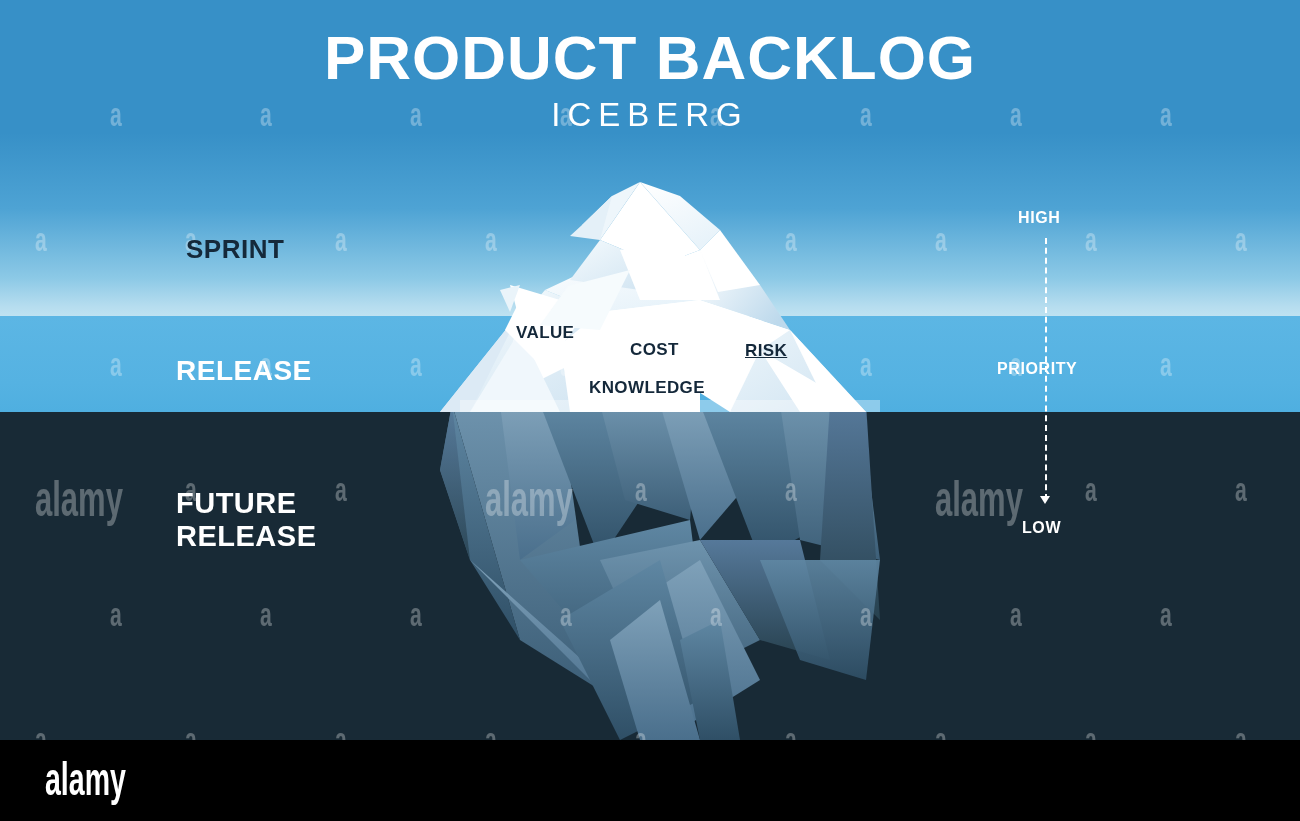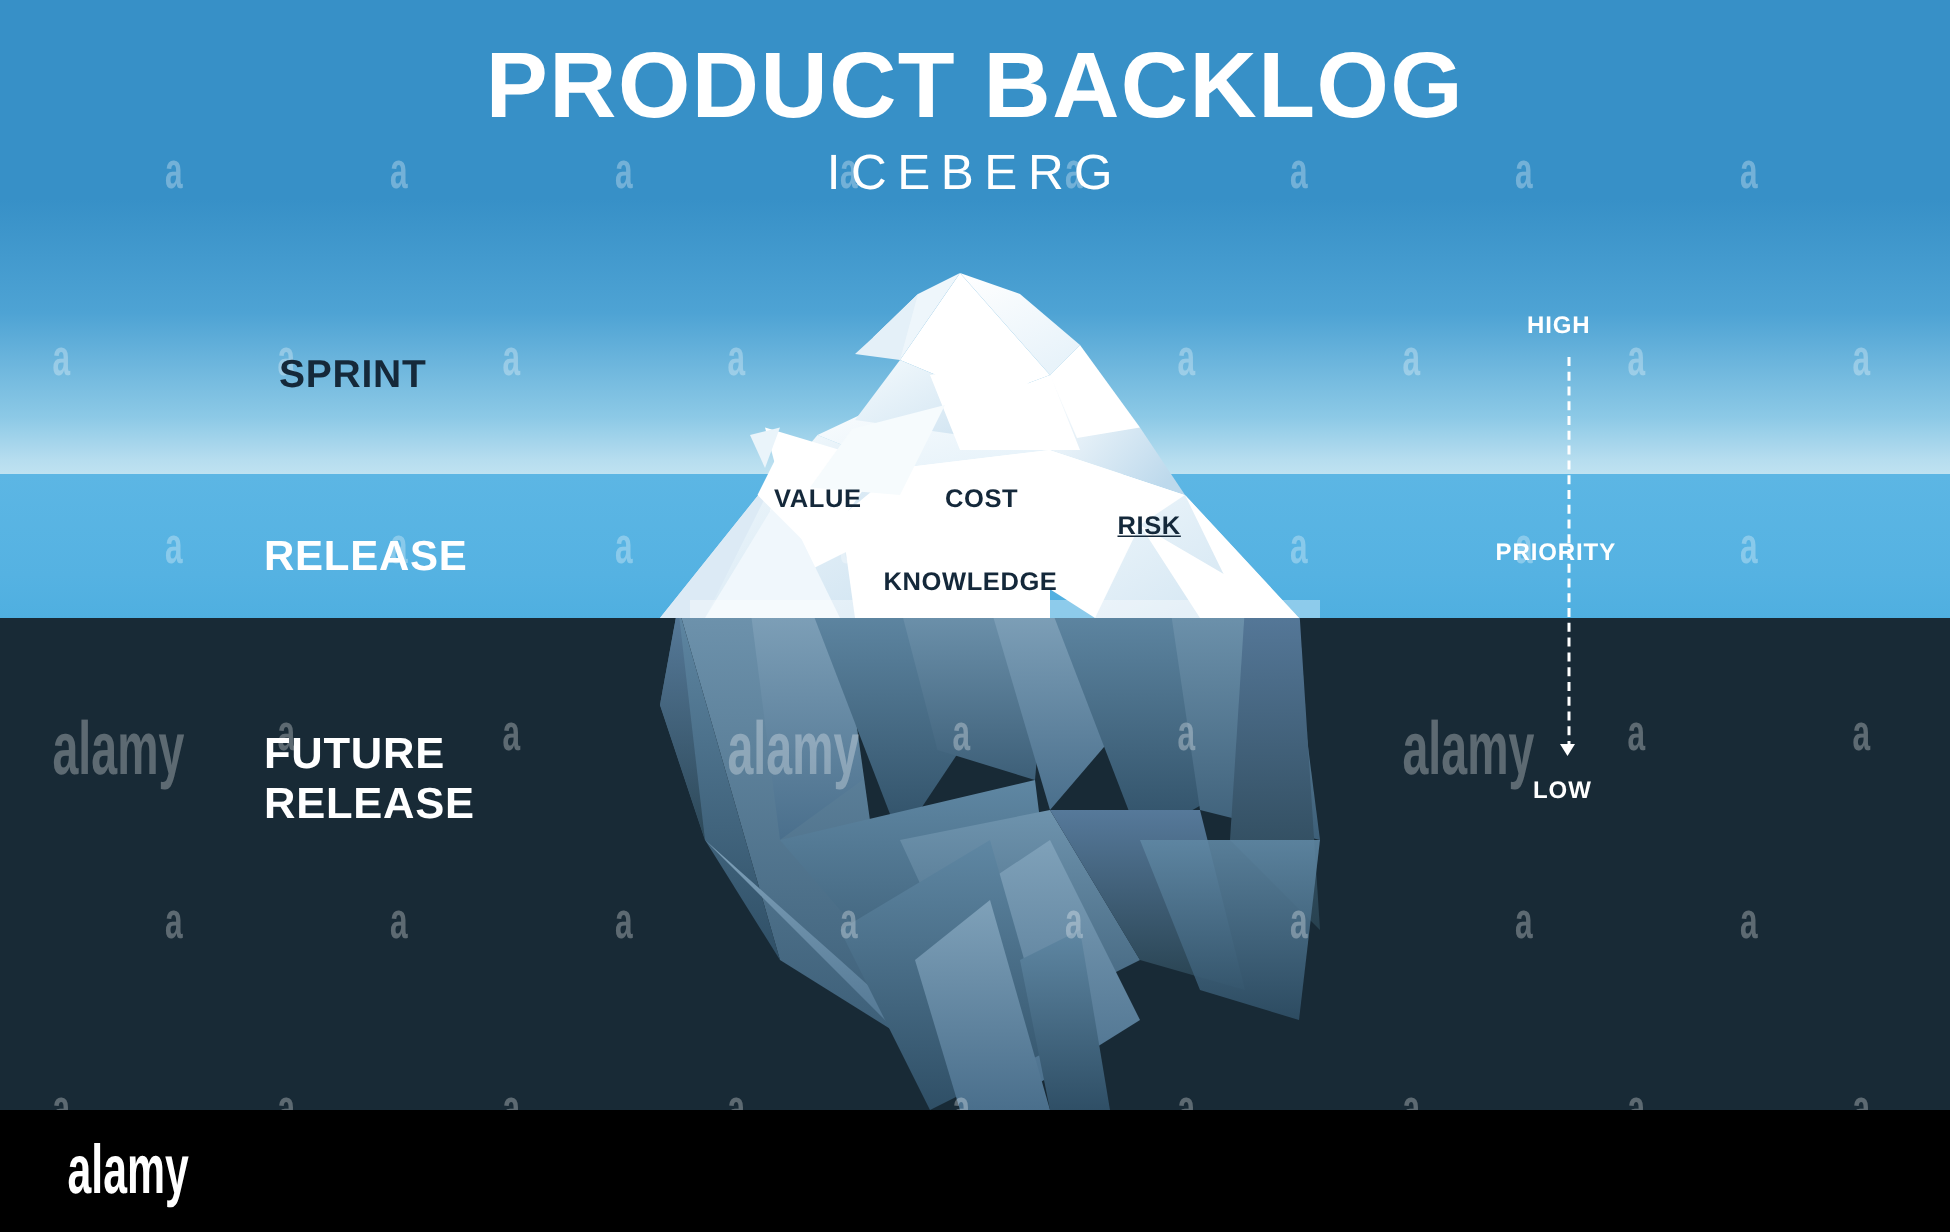--- a/index.html
+++ b/index.html
@@ -118,21 +118,21 @@
   
   .facet-label {
     position: absolute;
     font-weight: 800;
     font-size: 17px;
     letter-spacing: 0.4px;
     color: #14283a;
     text-transform: uppercase;
   }
   #facet-value     { left: 516px; top: 323px; text-align: center; }
-  #facet-cost      { left: 630px; top: 323px; }
+  #facet-cost      { left: 630px; top: 340px; }
   #facet-risk      { left: 745px; top: 341px; text-decoration: underline; }
   #facet-knowledge { left: 589px; top: 378px; }
 
   
   #priority-axis {
     position: absolute;
     left: 1045px;
     top: 238px;
     width: 0;
     height: 262px;

